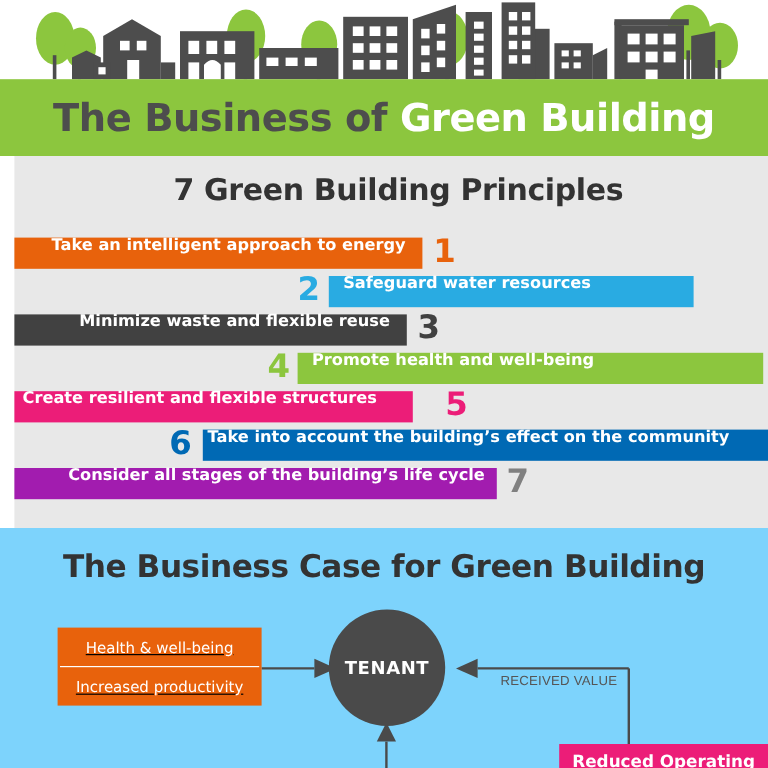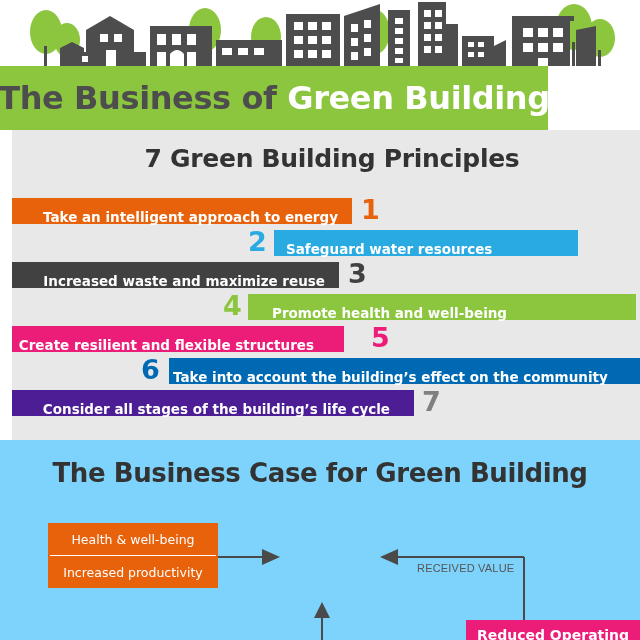--- a/index.html
+++ b/index.html
@@ -28,21 +28,21 @@
     left: 0; top: 0;
     width: 640px;
     height: 70px;
     background: #ffffff;
   }
   .skyline-svg { display: block; }
 
   .title-band {
     position: absolute;
     left: 0; top: 66px;
-    width: 548px;
+    width: 640px;
     height: 64px;
     background: #8cc63e;
     display: flex;
     align-items: center;
     justify-content: center;
     box-sizing: border-box;
   }
   .title-text {
     font-family: "DejaVu Sans", sans-serif;
     font-weight: bold;
@@ -79,21 +79,21 @@
     position: absolute;
     height: 26px;
     left: 0;
     width: 640px;
   }
   .bar {
     position: absolute;
     height: 26px;
     top: 0;
     display: flex;
-    align-items: flex-end;
+    align-items: flex-start;
     box-sizing: border-box;
   }
   .bar-label {
     color: #ffffff;
     font-family: "DejaVu Sans", sans-serif;
     font-weight: bold;
     font-size: 13.5px;
     white-space: nowrap;
     line-height: 1;
   }
@@ -149,20 +149,21 @@
     font-weight: bold;
     font-size: 15px;
     letter-spacing: 0.5px;
   }
 
   .orange-box {
     position: absolute;
     left: 48px; top: 523px;
     width: 170px; height: 65px;
     background: #e8620c;
+    text-decoration: underline;
   }
   .orange-row {
     height: 32px;
     display: flex;
     align-items: center;
     justify-content: center;
     color: #ffffff;
     font-family: "DejaVu Sans", sans-serif;
     font-size: 12.5px;
   }
@@ -328,48 +329,48 @@
 
     <div class="bar-row" style="top:100px">
       <div class="bar" id="bar2" style="left: 262px; width: 304px; background: rgb(41, 171, 226); justify-content: flex-start; padding-left: 12px; padding-right: 16px;">
         <span class="bar-label">Safeguard water resources</span>
       </div>
       <span class="bar-num" id="num2" style="left: 236px; color: rgb(41, 171, 226);">2</span>
     </div>
 
     <div class="bar-row" style="top:132px">
       <div class="bar" id="bar3" style="left: 0px; width: 327px; background: rgb(65, 65, 65); justify-content: flex-end; padding-left: 0px; padding-right: 14px;">
-        <span class="bar-label">Increased waste and maximize reuse</span>
+        <span class="bar-label">Minimize waste and flexible reuse</span>
       </div>
       <span class="bar-num" id="num3" style="left: 336px; color: rgb(65, 65, 65);">3</span>
     </div>
 
     <div class="bar-row" style="top:164px">
-      <div class="bar" id="bar4" style="left: 236px; width: 388px; background: rgb(140, 198, 62); justify-content: flex-start; padding-left: 24px; padding-right: 0px;">
+      <div class="bar" id="bar4" style="left: 236px; width: 388px; background: rgb(140, 198, 62); justify-content: flex-start; padding-left: 12px; padding-right: 0px;">
         <span class="bar-label">Promote health and well-being</span>
       </div>
       <span class="bar-num" id="num4" style="left: 211px; color: rgb(140, 198, 62);">4</span>
     </div>
 
     <div class="bar-row" style="top:196px">
       <div class="bar" id="bar5" style="left: 0px; width: 332px; background: rgb(236, 29, 120); justify-content: flex-end; padding-left: 0px; padding-right: 30px;">
         <span class="bar-label">Create resilient and flexible structures</span>
       </div>
       <span class="bar-num" id="num5" style="left: 359px; color: rgb(236, 29, 120);">5</span>
     </div>
 
     <div class="bar-row" style="top:228px">
       <div class="bar" id="bar6" style="left: 157px; width: 483px; background: rgb(0, 105, 180); justify-content: flex-start; padding-left: 4px; padding-right: 0px;">
         <span class="bar-label">Take into account the building’s effect on the  community</span>
       </div>
       <span class="bar-num" id="num6" style="left: 129px; color: rgb(0, 105, 180);">6</span>
     </div>
 
     <div class="bar-row" style="top:260px">
-      <div class="bar" id="bar7" style="left: 0px; width: 402px; background: #4c1d95; justify-content: flex-end; padding-left: 0px; padding-right: 24px;">
+      <div class="bar" id="bar7" style="left: 0px; width: 402px; background: #a21caf; justify-content: flex-end; padding-left: 0px; padding-right: 10px;">
         <span class="bar-label">Consider all stages of the building’s life cycle</span>
       </div>
       <span class="bar-num" id="num7" style="left: 410px; color: rgb(128, 128, 128);">7</span>
     </div>
   </div>
 
   <div class="case-section">
     <div class="case-heading">The Business Case for Green Building</div>
   </div>
 
@@ -379,20 +380,23 @@
     <polygon points="262,109 280,117 262,125" fill="#4a4a4a"></polygon>
 
     <line x1="398" y1="117" x2="524" y2="117" stroke="#4a4a4a" stroke-width="2"></line>
     <polygon points="398,109 380,117 398,125" fill="#4a4a4a"></polygon>
     <line x1="524" y1="117" x2="524" y2="182" stroke="#4a4a4a" stroke-width="2"></line>
 
     <line x1="322" y1="200" x2="322" y2="178" stroke="#4a4a4a" stroke-width="2"></line>
     <polygon points="314,178 322,162 330,178" fill="#4a4a4a"></polygon>
   </svg>
 
+  <div class="tenant-circle">
+    <span class="tenant-label">TENANT</span>
+  </div>
 
   <div class="orange-box">
     <div class="orange-row">Health &amp; well-being</div>
     <div class="orange-divider"></div>
     <div class="orange-row">Increased productivity</div>
   </div>
 
   <div class="received-value-label">RECEIVED VALUE</div>
 
   <div class="pink-box">

